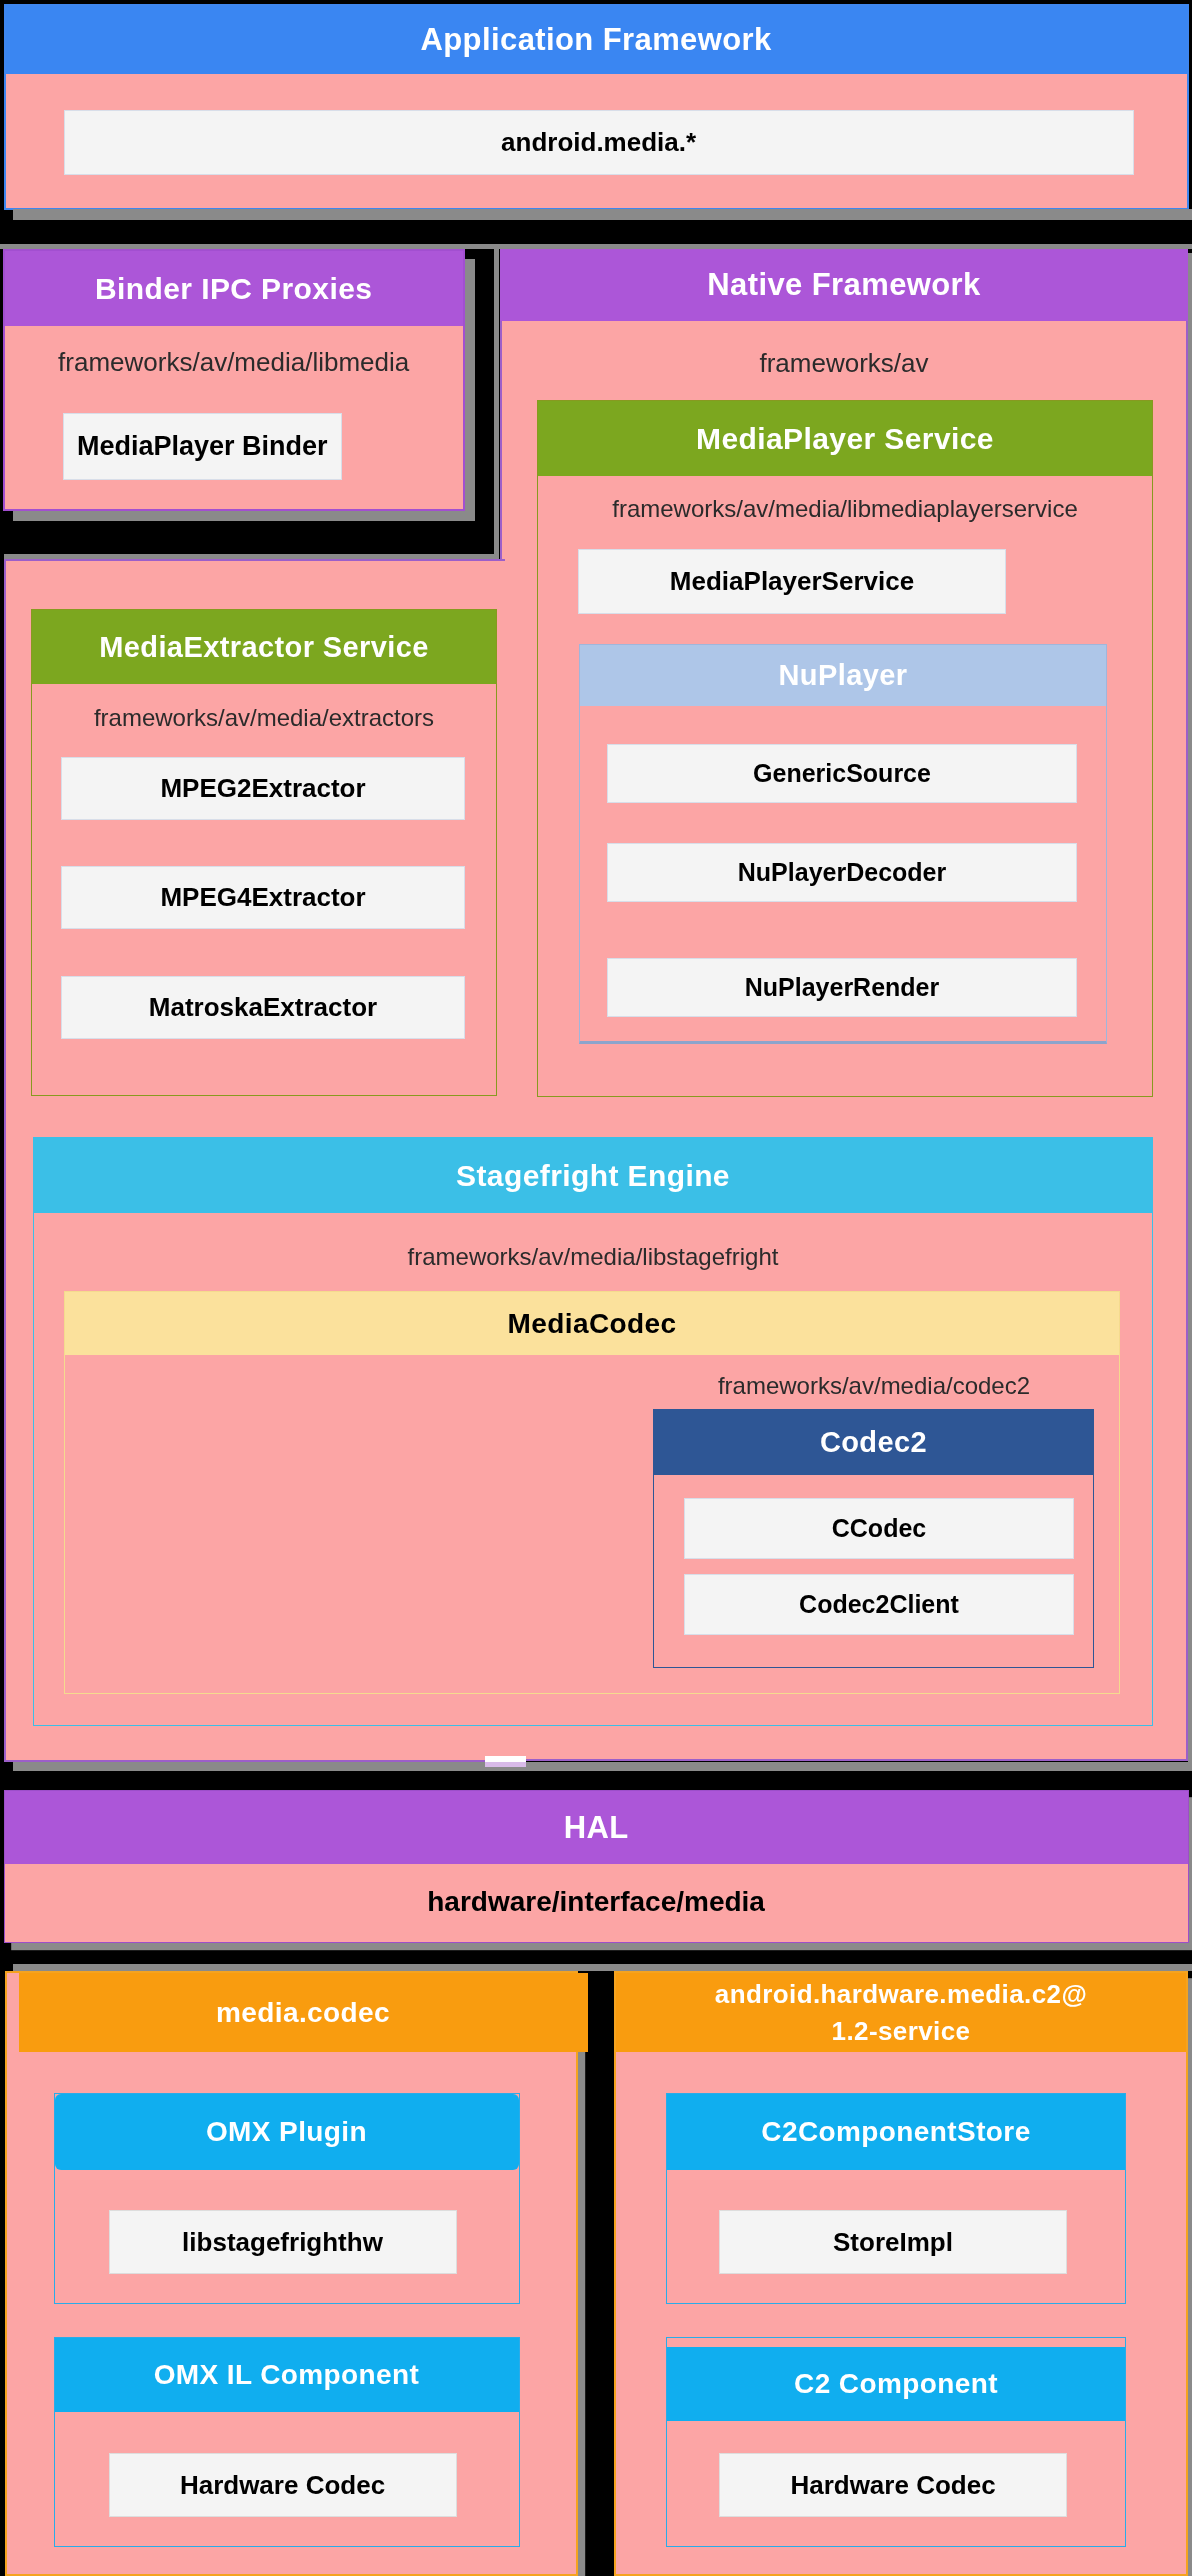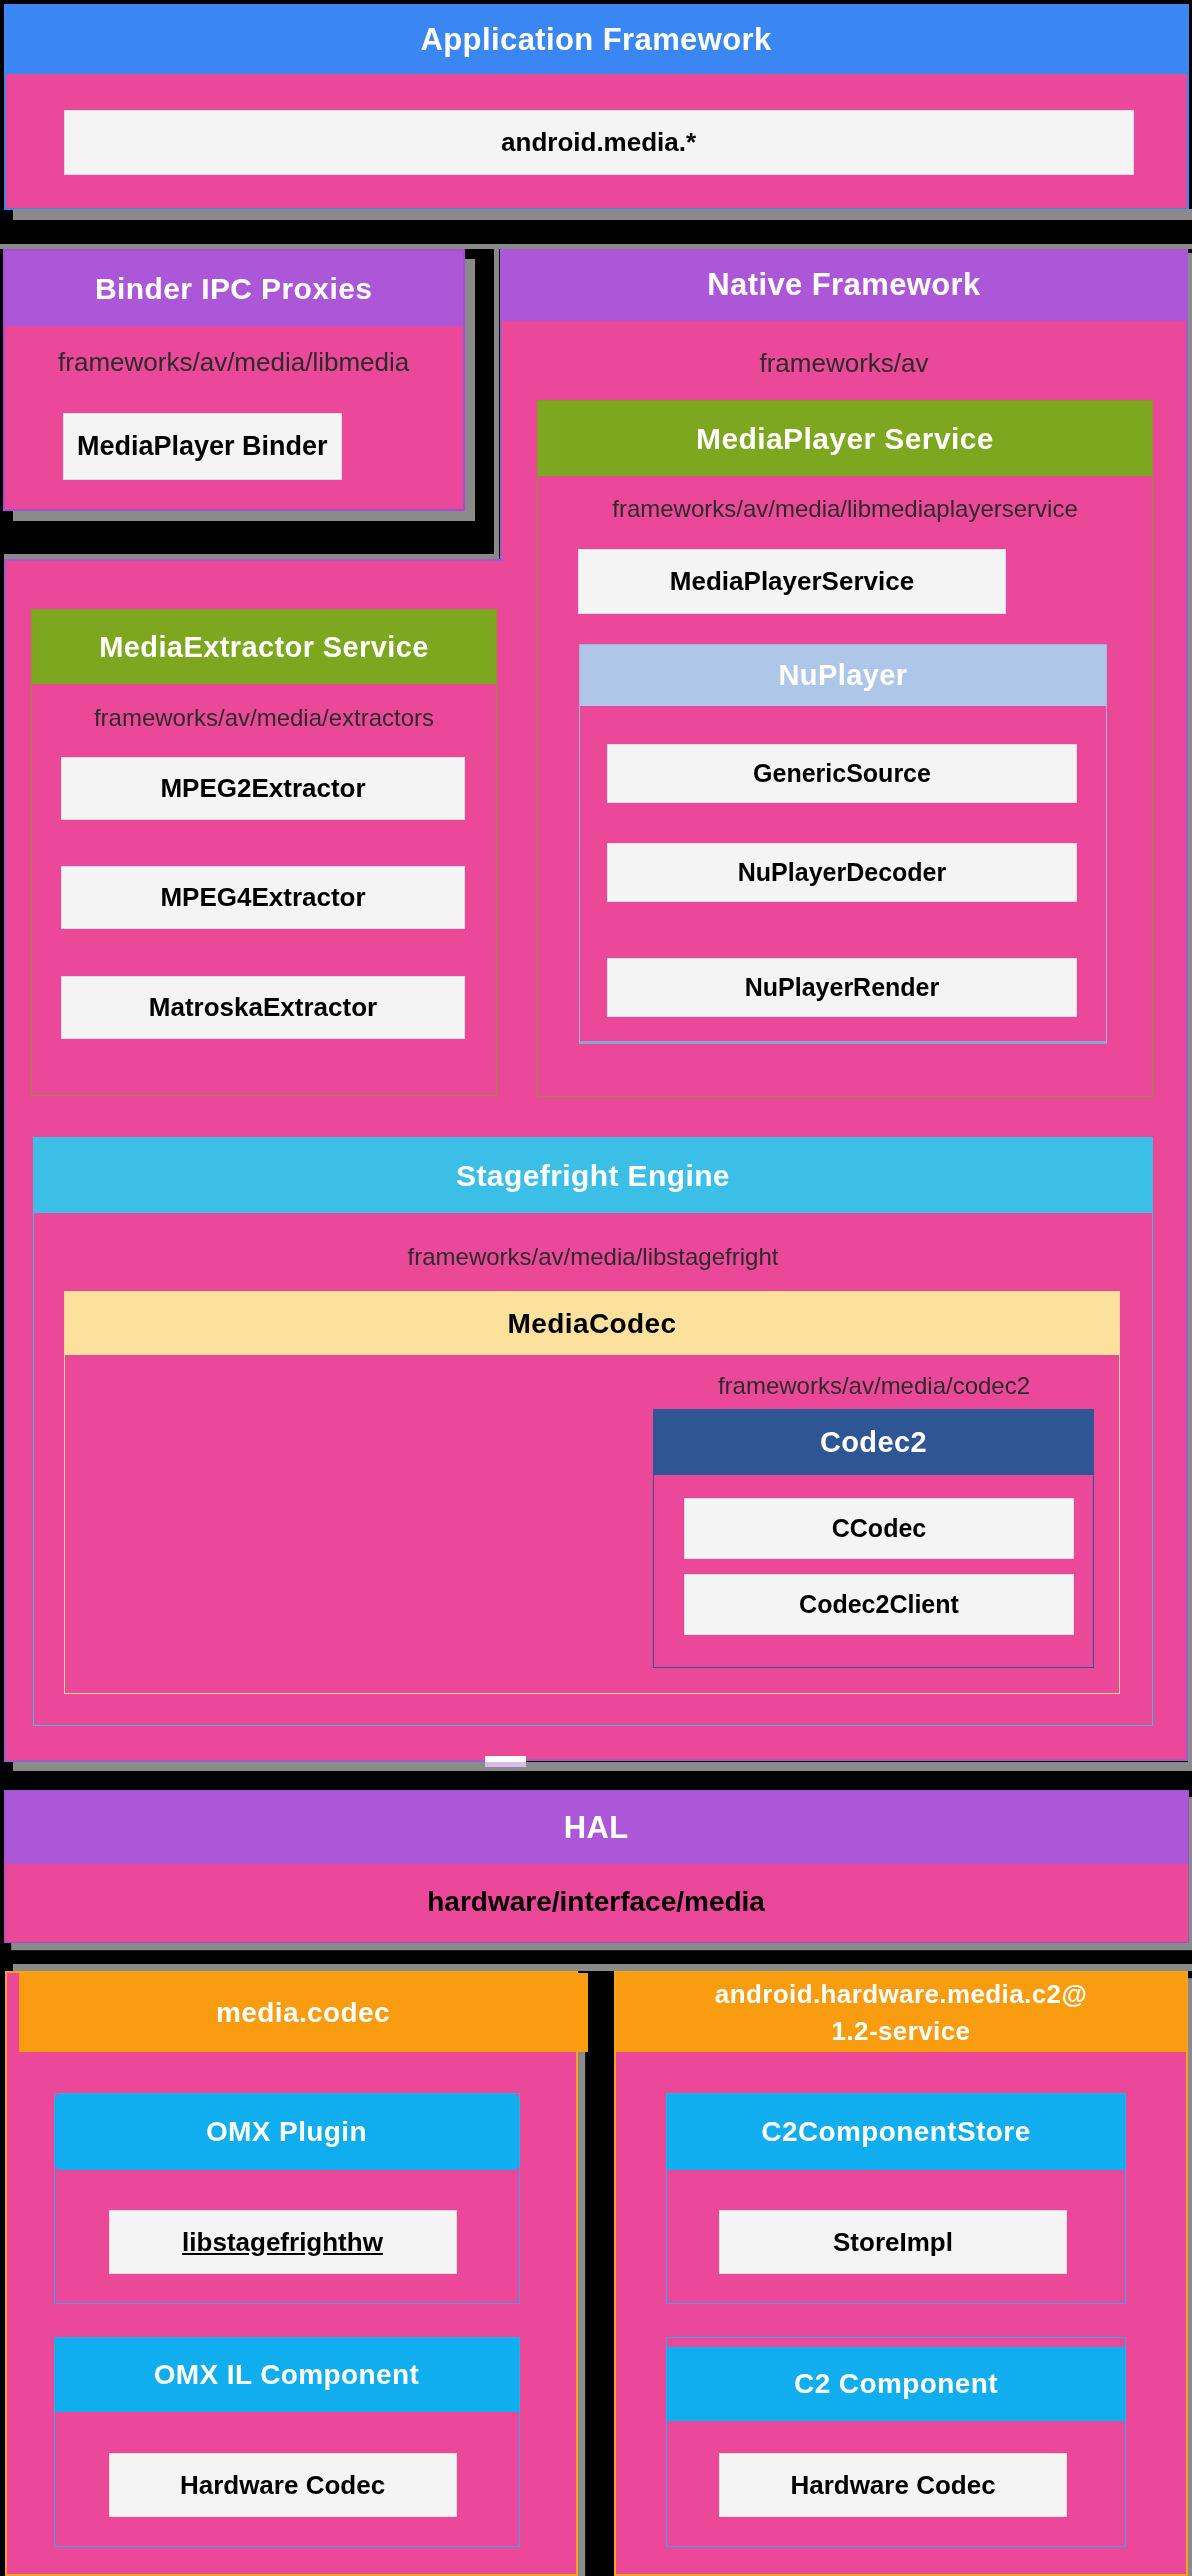--- a/index.html
+++ b/index.html
@@ -1,21 +1,21 @@
 <!DOCTYPE html>
 <html style="font-size:14.4px"><head>
 <meta charset="utf-8">
 <style>
   html,body{margin:0;padding:0;background:#000;}
   #stage{position:relative;width:1193px;height:2576px;background:#000;overflow:hidden;
          font-family:"Liberation Sans", sans-serif;}
   .abs{position:absolute;box-sizing:border-box;}
   .hdr{display:flex;align-items:center;justify-content:center;text-align:center;
        color:#fff;font-weight:bold;letter-spacing:0.4px;}
-  .ctr{background:#ec4899;}
+  .ctr{background:#fca5a5;}
   .pathtext{display:flex;align-items:center;justify-content:center;text-align:center;
             color:#2b2b2b;font-weight:400;}
   .lbox{background:#F4F4F4;display:flex;align-items:center;justify-content:center;
         text-align:center;font-weight:bold;color:#000;}
   .lbox.blu{border:1.8px solid #D8DEE9;}
   .lbox.gry{border:1.8px solid #DDDDDD;}
   .shadow-big{box-shadow:10px 10px 0 0 #8A8A8A;}
   .shadow-med{box-shadow:7.2px 7.2px 0 0 #8A8A8A;}
 </style>
 </head>
@@ -141,21 +141,21 @@
 
   <div class="abs ctr shadow-med" style="left:4.5px;top:1971px;width:573px;height:605px;border:2.7px solid #F5A31F;">
     <div class="abs hdr" style="left:12px;top:0;width:100%;height:79px;background:#F99C0F;font-size:28px;">
       <span>media.codec</span>
     </div>
 
     <div class="abs ctr" style="left:47px;top:120px;width:466px;height:211px;border:1.8px solid #29ACE9;">
       <div class="abs hdr" style="left:0;top:0;width:100%;height:76px;background:#10AEEF;font-size:28px;border-radius:6px;">
         <span>OMX Plugin</span>
       </div>
-      <div class="abs lbox gry" style="left:54px;top:116px;width:348px;height:64px;font-size:26px;text-decoration:underline;">
+      <div class="abs lbox gry" style="left:54px;top:116px;width:348px;height:64px;font-size:26px;">
         <span>libstagefrighthw</span>
       </div>
     </div>
 
     <div class="abs ctr" style="left:47px;top:364px;width:466px;height:210px;border:1.8px solid #29ACE9;">
       <div class="abs hdr" style="left:0;top:0;width:100%;height:74px;background:#10AEEF;font-size:28px;">
         <span>OMX IL Component</span>
       </div>
       <div class="abs lbox gry" style="left:54px;top:115px;width:348px;height:64px;font-size:26px;">
         <span>Hardware Codec</span>

